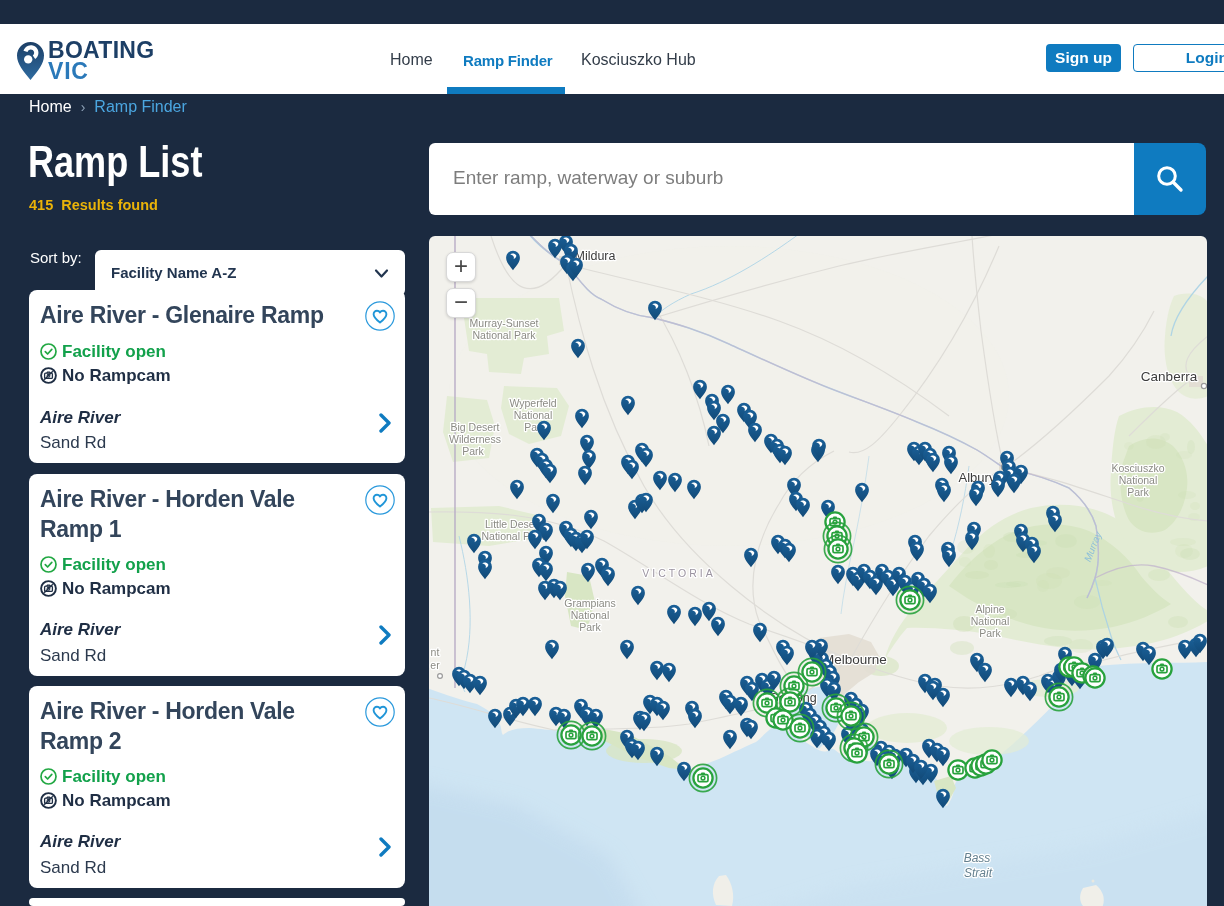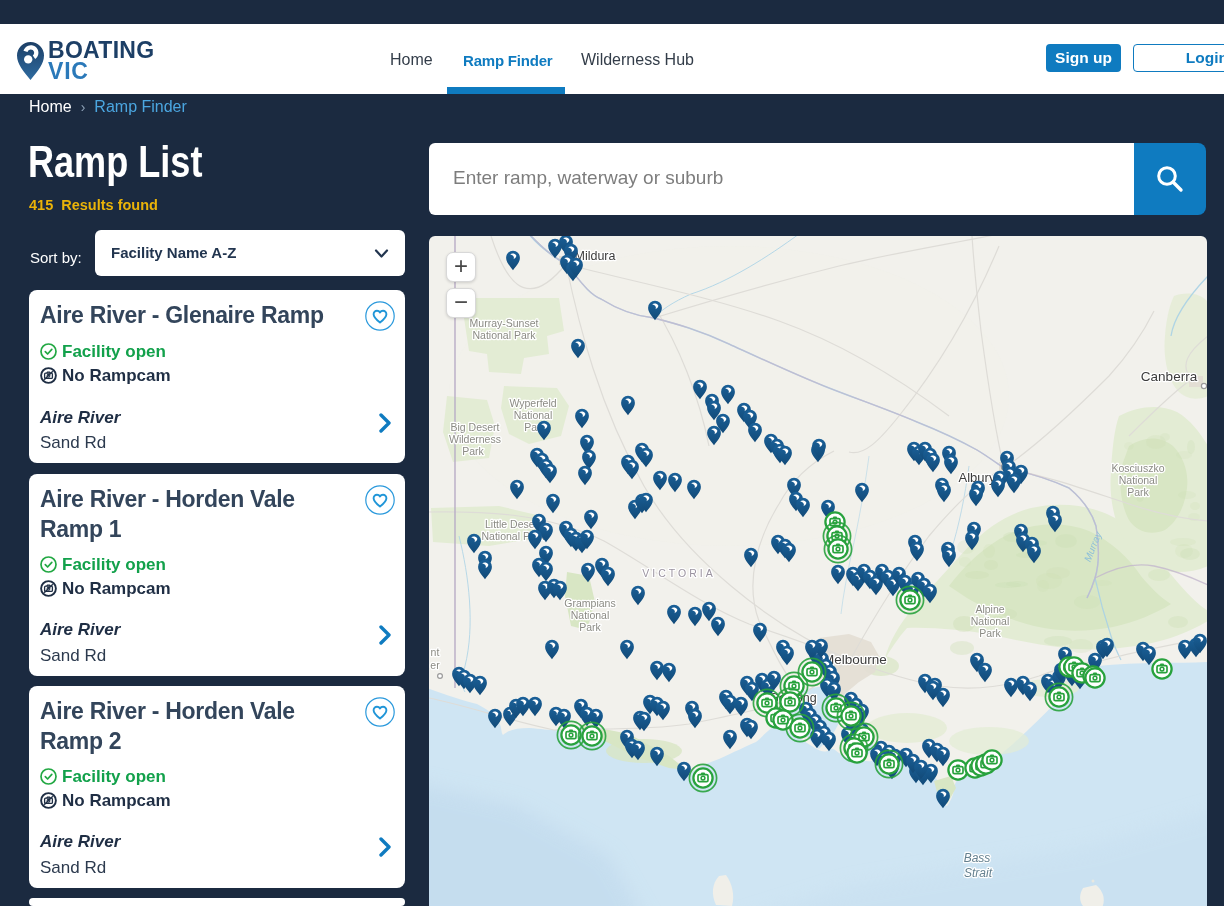--- a/index.html
+++ b/index.html
@@ -11,21 +11,21 @@
 #login { position:absolute; left:1133px; top:20px; width:96px; height:28px; background:#fff; color:#0f7bc0; font-weight:700; font-size:15.5px; border:1.5px solid #0f7bc0; border-radius:4px; text-align:right; line-height:25px; }
 #crumb { position:absolute; left:29px; top:98px; font-size:16px; color:#fff; }
 #crumb .sep { color:#8fa3b8; margin:0 9px; font-size:14px; }
 #crumb .cur { color:#4ba6e0; }
 #h1 { position:absolute; left:28px; top:137px; font-size:44px; font-weight:700; color:#fff; transform:scaleX(0.82); transform-origin:0 0; }
 #results { position:absolute; left:29px; top:197px; font-size:14.5px; font-weight:700; color:#eab308; }
 #search { position:absolute; left:429px; top:143px; width:706px; height:72px; background:#fff; border-radius:6px 0 0 6px; }
 #search span { position:absolute; left:24px; top:24px; font-size:19px; color:#7d7d7d; }
 #sbtn { position:absolute; left:1134px; top:143px; width:72px; height:72px; background:#0f7bc0; border-radius:0 8px 8px 0; }
 #sortlbl { position:absolute; left:30px; top:249px; font-size:15px; color:#fff; font-weight:400; }
-#sortdd { position:absolute; left:95px; top:230px; width:310px; height:46px; background:#fff; border-radius:6px; }
+#sortdd { position:absolute; left:95px; top:250px; width:310px; height:46px; background:#fff; border-radius:6px; }
 #sortdd span { position:absolute; left:16px; top:14px; font-size:15px; color:#22354f; font-weight:600; }
 #sortdd svg { position:absolute; right:16px; top:16px; }
 .card { position:absolute; left:29px; width:376px; background:#fff; border-radius:8px; }
 .ctitle { position:absolute; left:11px; top:10px; width:334px; font-size:23px; font-weight:700; color:#33455b; line-height:30px; letter-spacing:-0.3px; }
 .heart { position:absolute; right:10px; top:11px; width:30px; height:30px; }
 .srow { position:absolute; left:11px; height:18px;text-align:center; }
 .srow svg { vertical-align:-3px; }
 .srow span { font-size:17px; font-weight:700; margin-left:5px; }
 .open { color:#12a14b; }
 .ncam { color:#1f2e44; }
@@ -45,21 +45,21 @@
         </linearGradient>
       </defs>
     <path d="M13.5 41 C 6.5 32 0 25.5 0 16.5 A 13.5 13.5 0 1 1 27 16.5 C 27 25.5 20.5 32 13.5 41 Z" fill="url(#lg)"></path>
     <path d="M 6.5 11.8 A 7.6 7.6 0 1 1 18.2 20.0 L 15.8 16.6 A 3.4 3.4 0 1 0 10.5 12.9 Z" fill="#fff"></path>
     <circle cx="11.2" cy="20.4" r="4.2" fill="#fff"></circle>
     <text x="31" y="19" style="font-size:23px;font-weight:700;fill:#1d3f66;letter-spacing:0.3px">BOATING</text>
     <text x="31" y="40" style="font-size:23px;font-weight:700;fill:#2b79b9;letter-spacing:0.8px">VIC</text>
   </svg>
   <span class="nav" style="left:390px">Home</span>
   <span class="nav" id="rf" style="left:463px">Ramp Finder</span>
-  <span class="nav" style="left:581px">Wilderness Hub</span>
+  <span class="nav" style="left:581px">Kosciuszko Hub</span>
   <div id="rfbar"></div>
   <div id="signup">Sign up</div>
   <div id="login">Login</div>
 </div>
 <div id="crumb">Home<span class="sep">›</span><span class="cur">Ramp Finder</span></div>
 <div id="h1">Ramp List</div>
 <div id="results">415&nbsp; Results found</div>
 <div id="search">
     <span>Enter ramp, waterway or suburb</span>
   </div>

